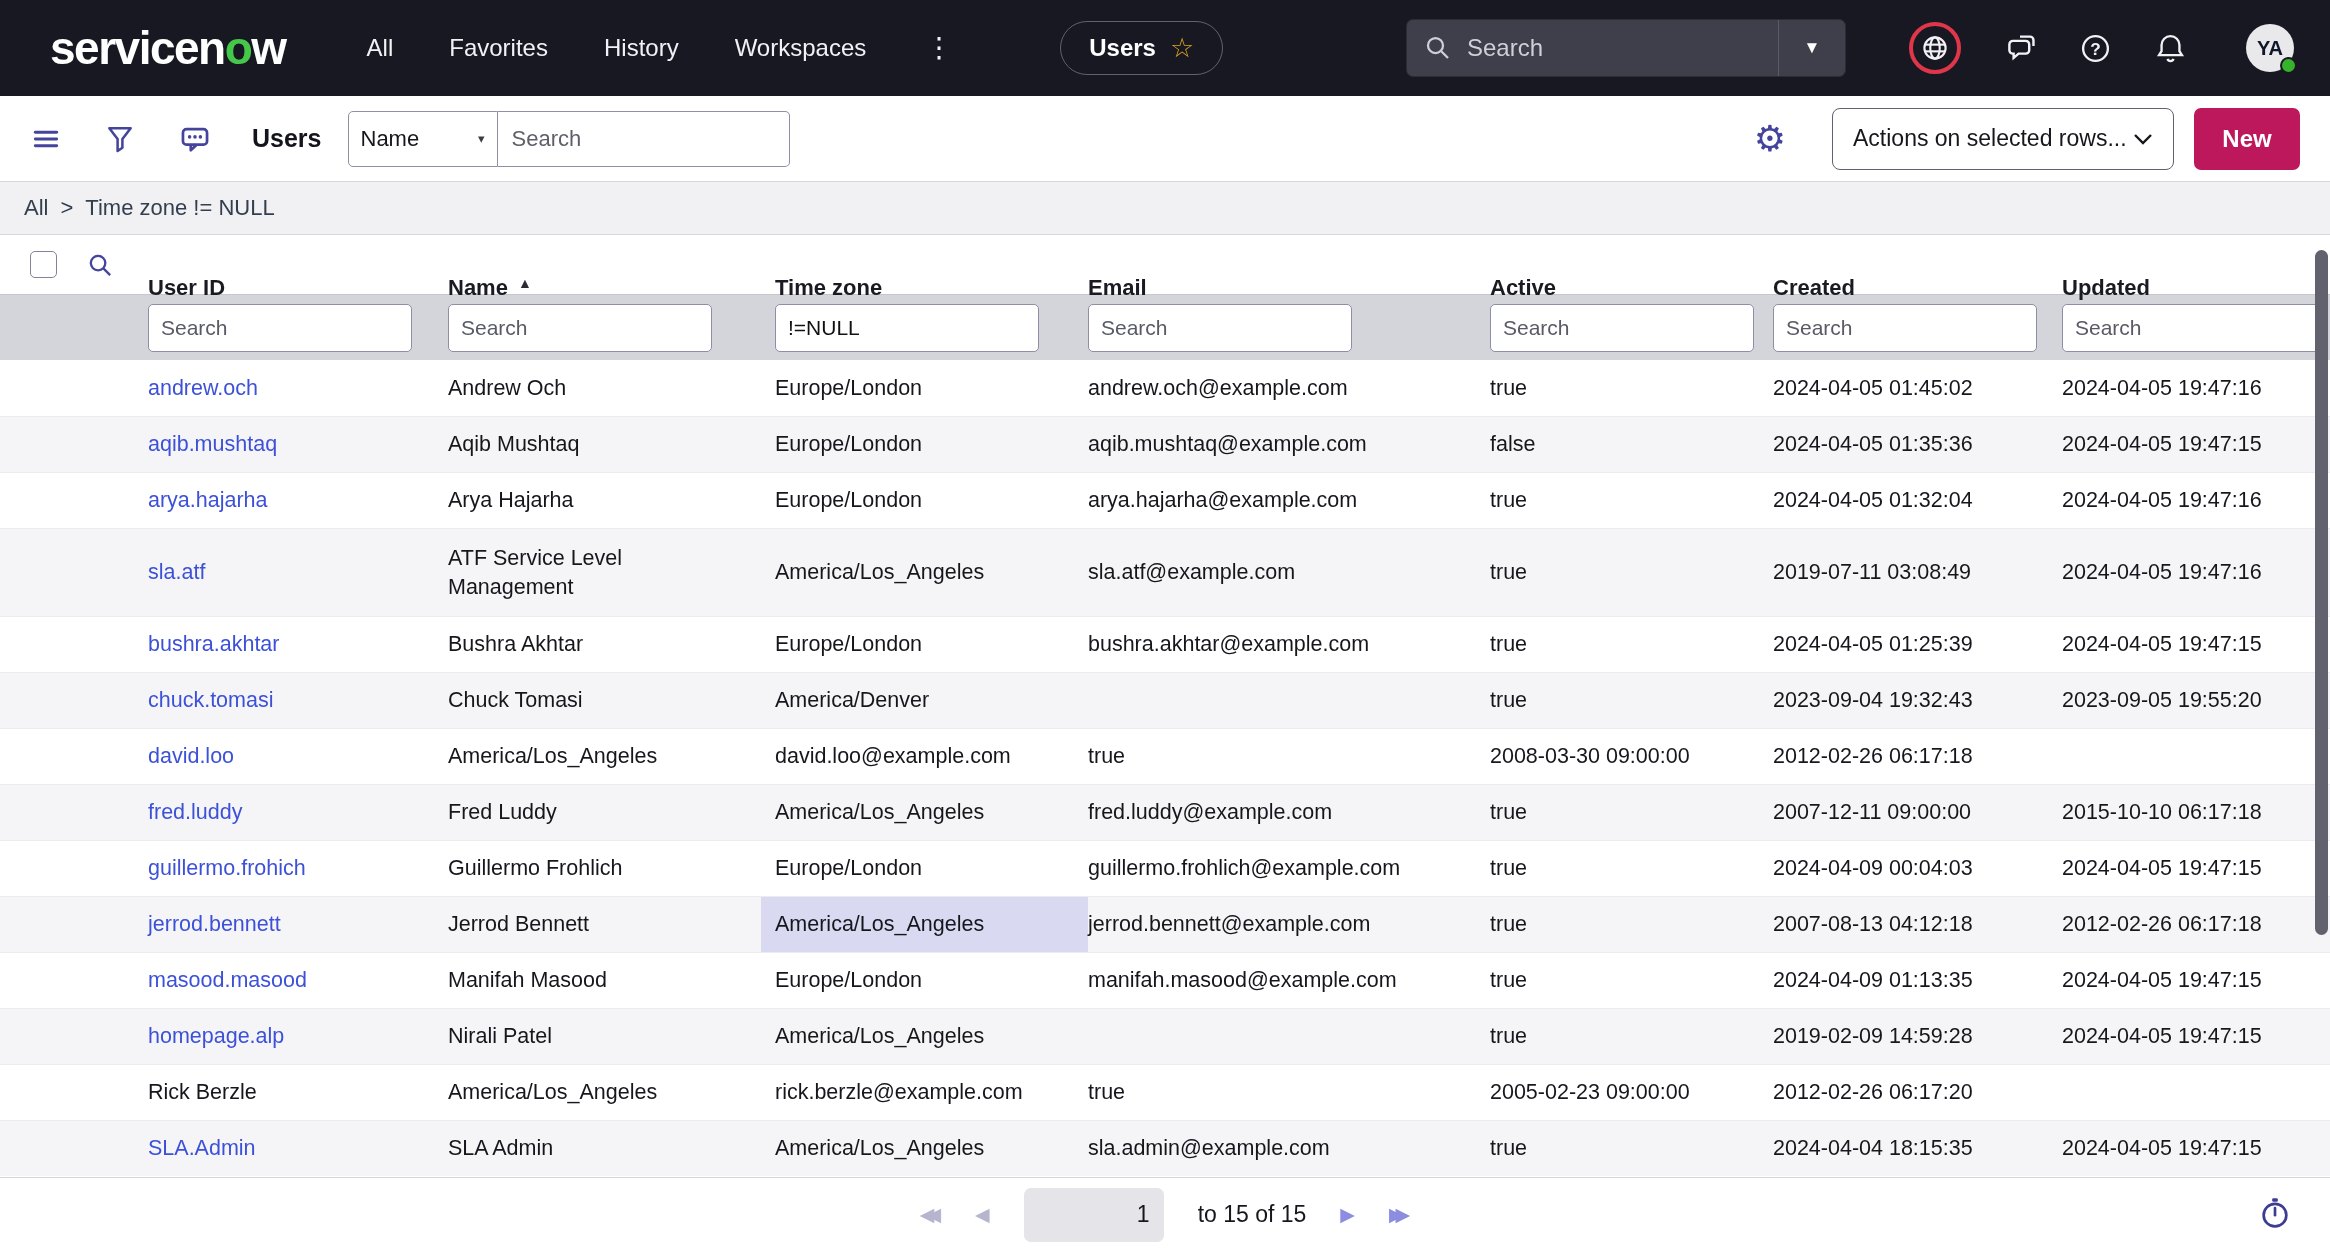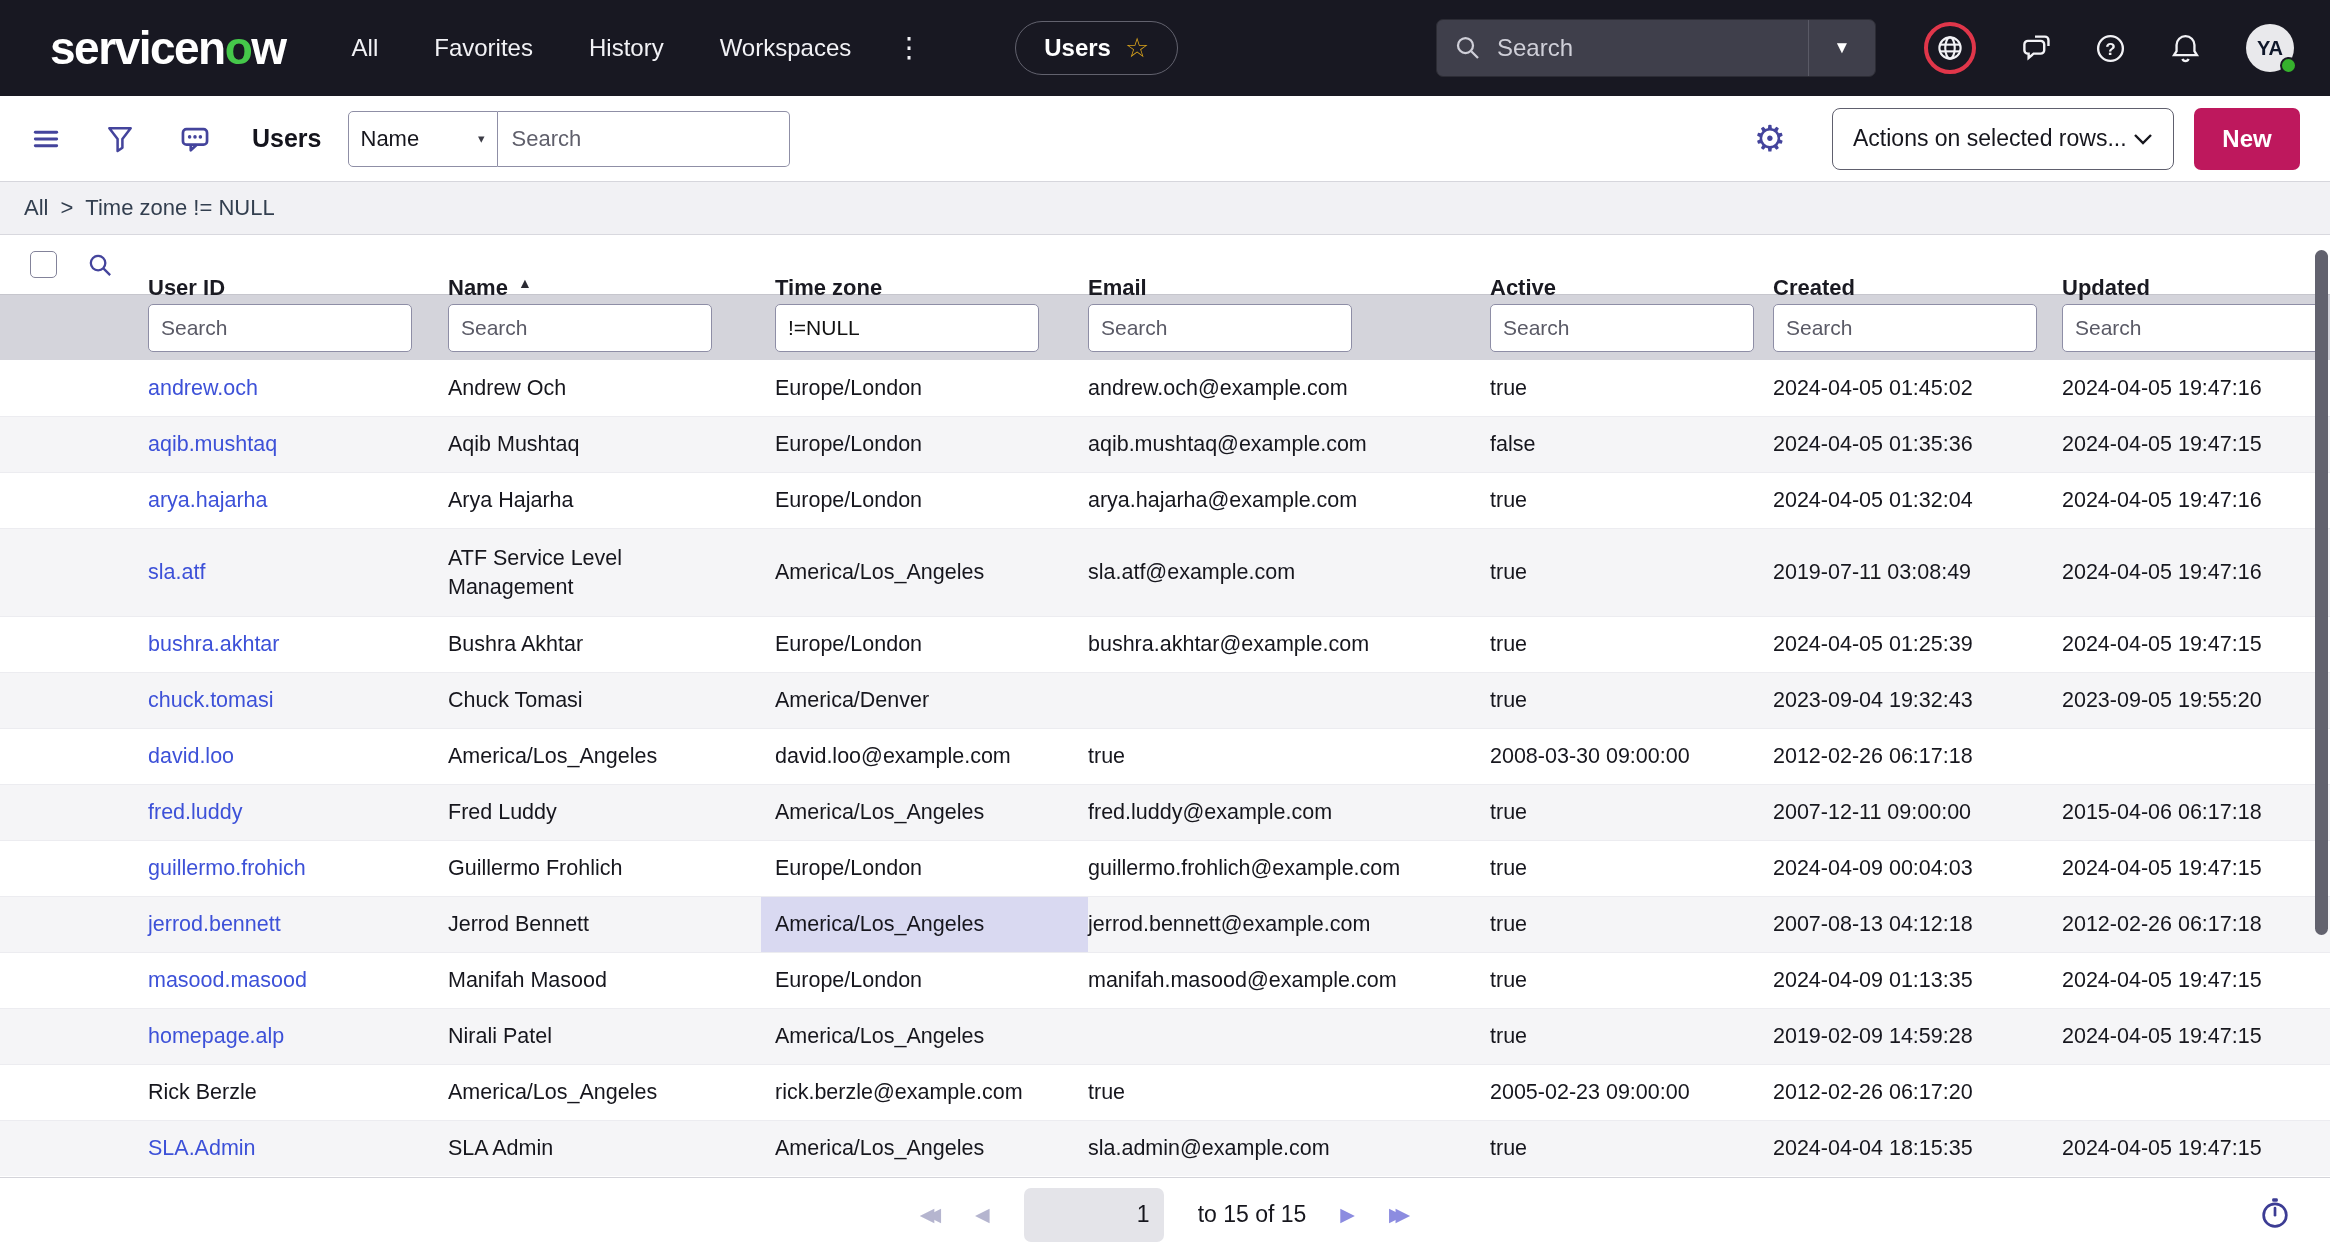--- a/index.html
+++ b/index.html
@@ -1,21 +1,21 @@
 <!DOCTYPE html>
 <html><head>
 <meta charset="utf-8">
 <style>
   * { margin:0; padding:0; box-sizing:border-box; }
   html,body { width:2330px; height:1251px; overflow:hidden; background:#fff;
     font-family:"Liberation Sans","DejaVu Sans",sans-serif; color:#16161d; }
   .app { position:relative; width:2330px; height:1251px; }
 
   
-  .topbar { height:96px; background:#181822; display:flex; align-items:center; padding:0 30px; }
+  .topbar { height:96px; background:#181822; display:flex; align-items:center; padding:0 30px;gap:15px; }
   .logo { font-size:46px; font-weight:bold; color:#fff; letter-spacing:-1.5px; margin-left:20px; cursor:pointer; }
   .logo .logo-o { color:#45c74a; }
   .topnav { display:flex; gap:56px; margin-left:66px; }
   .topnav .nav-item { color:#f2f2f6; font-size:24px; cursor:pointer; }
   .kebab { color:#f2f2f6; font-size:28px; margin-left:44px; cursor:pointer; line-height:1; }
   .pill { margin-left:92px; display:flex; align-items:center; gap:14px; border:1.5px solid #62626e;
     border-radius:30px; padding:12px 28px; cursor:pointer; }
   .pill .pill-label { color:#fff; font-size:24px; font-weight:bold; }
   .pill .star { color:#d7a21c; font-size:27px; line-height:1; }
   .hsearch { margin-left:auto; width:440px; height:58px; background:#3f3f4b; border:1px solid #2c2c35;
@@ -432,21 +432,21 @@
           <div class="cell cell-email">
             <span>fred.luddy@example.com</span>
           </div>
           <div class="cell cell-active">
             <span>true</span>
           </div>
           <div class="cell cell-created">
             <span>2007-12-11 09:00:00</span>
           </div>
           <div class="cell cell-updated">
-            <span>2015-04-06 06:17:18</span>
+            <span>2015-10-10 06:17:18</span>
           </div>
         </div>
         <div class="trow drow">
           <div class="gutter"></div>
           <div class="cell cell-userid">
             <a>guillermo.frohich</a>
           </div>
           <div class="cell cell-name">
             <span>Guillermo Frohlich</span>
           </div>

